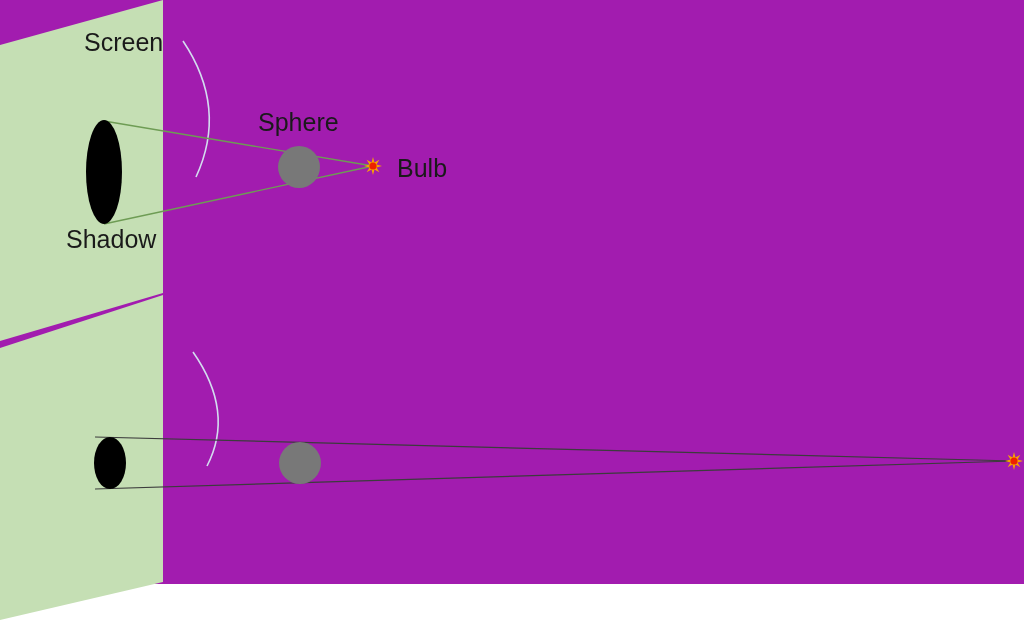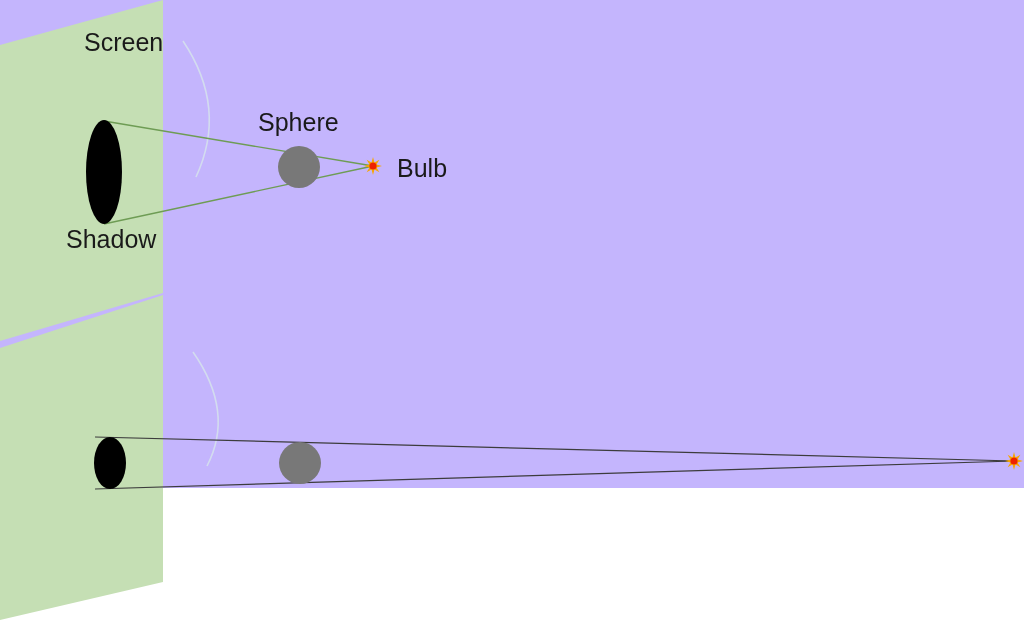--- a/index.html
+++ b/index.html
@@ -9,22 +9,22 @@
   }
   body {
     width: 1024px;
     height: 642px;
     font-family: "Liberation Sans", sans-serif;
     overflow: hidden;
   }
   #diagram-root {
     position: relative;
     width: 1024px;
-    height: 488px;
-    background: #c4b5fd;
+    height: 584px;
+    background: #a21caf;
   }
   svg#scene {
     display: block;
     width: 1024px;
     height: 642px;
   }
   .diagram-label {
     font-family: "Liberation Sans", sans-serif;
     font-size: 25px;
     fill: #1a1a1a;

